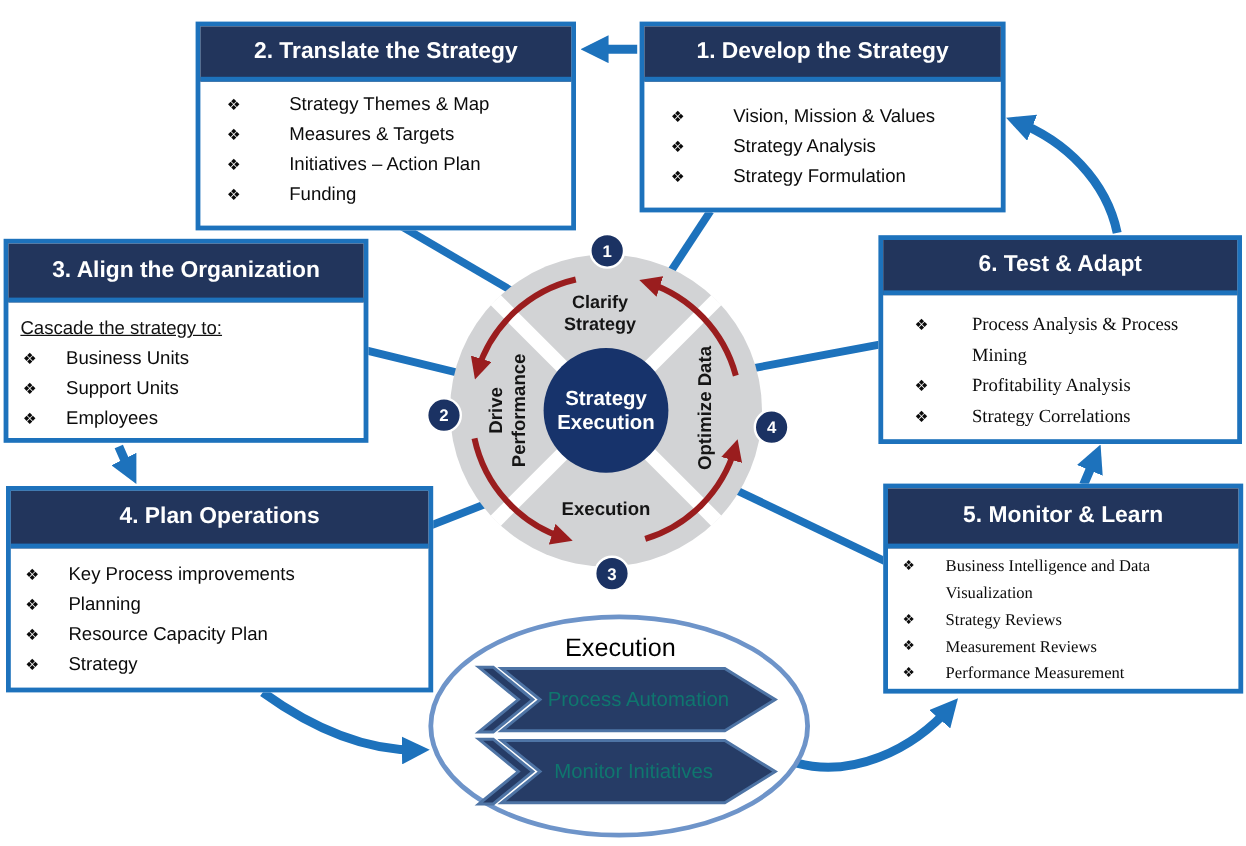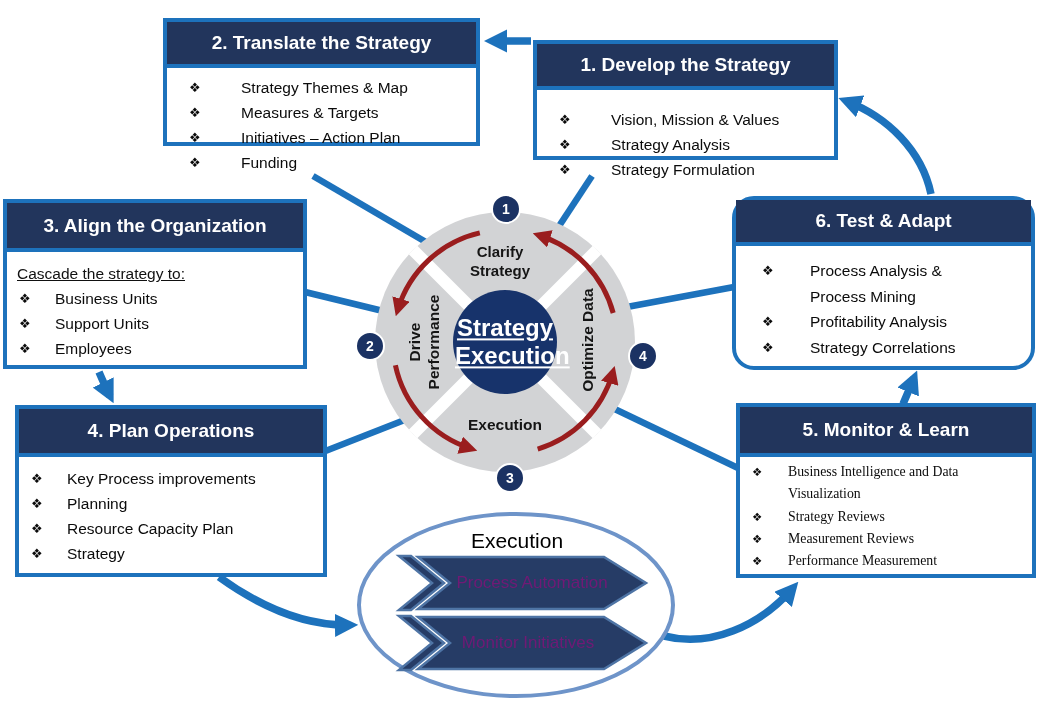--- a/index.html
+++ b/index.html
@@ -32,36 +32,36 @@
   .m-align li{line-height:25px;}
   .m-align .glyph{margin-left:2px;width:36px;}
 
   .m-plan{padding-top:9px;font-size:15.5px;}
   .m-plan li{line-height:25px;}
   .m-plan .glyph{margin-left:12px;width:36px;}
 
   .m-test{padding-top:12px;font-size:15.5px;}
   .m-test li{line-height:25.5px;}
   .m-test .glyph{margin-left:26px;width:48px;}
-  .m-test .btxt{max-width:180px;}
+  .m-test .btxt{max-width:180px;font-family:Liberation Serif, serif;}
 
   .m-monitor{padding-top:4px;font-size:13.8px;}
   .m-monitor li{line-height:22.3px;}
   .m-monitor .glyph{margin-left:12px;width:36px;font-size:11.5px;}
   .m-monitor .btxt{max-width:242px;font-family:Liberation Serif, serif;}
 
   
   .hub-label{position:absolute;transform:translate(-50%,-50%);text-align:center;
     font-weight:bold;color:#151515;line-height:1.25;}
   .hub-label.rot{transform:translate(-50%,-50%) rotate(-90deg);}
-  #lbl-center{color:#fff;font-size:24px;line-height:1.15;text-decoration:underline;}
+  #lbl-center{color:#fff;font-size:17px;line-height:1.15;}
 
   
   .exec-title{position:absolute;transform:translate(-50%,-50%);font-size:21px;color:#000;}
-  .banner-label{position:absolute;transform:translate(-50%,-50%);color:#701a75;font-size:17px;}
+  .banner-label{position:absolute;transform:translate(-50%,-50%);color:#0f766e;font-size:17px;}
 </style>
 </head>
 <body>
 
 <div id="canvas">
 
   <svg id="diagram-svg" viewBox="0 0 1038 705">
     <defs>
       <marker id="arrBlue" viewBox="0 0 10 10" refX="6.5" refY="5" markerWidth="3.1" markerHeight="3.1" orient="auto-start-reverse">
         <path d="M0,0 L10,5 L0,10 Z" fill="#1D72BC"></path>
@@ -119,39 +119,39 @@
       <ellipse cx="516" cy="605" rx="157" ry="91" fill="#ffffff" stroke="#6E94C9" stroke-width="4"></ellipse>
       <g fill="#263C66" stroke="#4E74A5" stroke-width="2.5">
         <path d="M399,556 L432,583 L399,610 L411,610 L444,583 L411,556 Z"></path>
         <path d="M418,557 L604,557 L646,583 L604,609 L418,609 L450,583 Z"></path>
         <path d="M399,616 L432,643 L399,670 L411,670 L444,643 L411,616 Z"></path>
         <path d="M418,617 L604,617 L646,643 L604,669 L418,669 L450,643 Z"></path>
       </g>
     </g>
   </svg>
 
-  <div class="box" style="left:533px;top:18px;width:305px;height:120px;margin-top:22px;">
+  <div class="box" style="left:533px;top:18px;width:305px;height:159px;">
     <div class="box-header" style="height:42px;">1. Develop the Strategy</div>
     <ul class="blist m-develop">
       <li>
           <span class="glyph">❖</span>
           <span class="btxt">Vision, Mission &amp; Values</span>
         </li>
       <li>
           <span class="glyph">❖</span>
           <span class="btxt">Strategy Analysis</span>
         </li>
       <li>
           <span class="glyph">❖</span>
           <span class="btxt">Strategy Formulation</span>
         </li>
     </ul>
   </div>
 
-  <div class="box" style="left:163px;top:18px;width:317px;height:128px;">
+  <div class="box" style="left:163px;top:18px;width:317px;height:174px;">
     <div class="box-header" style="height:42px;">2. Translate the Strategy</div>
     <ul class="blist m-translate">
       <li>
           <span class="glyph">❖</span>
           <span class="btxt">Strategy Themes &amp; Map</span>
         </li>
       <li>
           <span class="glyph">❖</span>
           <span class="btxt">Measures &amp; Targets</span>
         </li>
@@ -180,21 +180,21 @@
             <span class="btxt">Support Units</span>
           </li>
         <li>
             <span class="glyph">❖</span>
             <span class="btxt">Employees</span>
           </li>
       </ul>
     </div>
   </div>
 
-  <div class="box" style="left:15px;top:405px;width:312px;height:172px;">
+  <div class="box" style="left:5px;top:405px;width:356px;height:172px;">
     <div class="box-header" style="height:44px;">4. Plan Operations</div>
     <ul class="blist m-plan">
       <li>
           <span class="glyph">❖</span>
           <span class="btxt">Key Process improvements</span>
         </li>
       <li>
           <span class="glyph">❖</span>
           <span class="btxt">Planning</span>
         </li>
@@ -202,21 +202,21 @@
           <span class="glyph">❖</span>
           <span class="btxt">Resource Capacity Plan</span>
         </li>
       <li>
           <span class="glyph">❖</span>
           <span class="btxt">Strategy</span>
         </li>
     </ul>
   </div>
 
-  <div class="box" style="left:732px;top:196px;width:303px;height:174px;border-radius:22px;">
+  <div class="box" style="left:732px;top:196px;width:303px;height:174px;">
     <div class="box-header" style="height:42px;">6. Test &amp; Adapt</div>
     <ul class="blist m-test">
       <li>
           <span class="glyph">❖</span>
           <span class="btxt">Process Analysis &amp; Process Mining</span>
         </li>
       <li>
           <span class="glyph">❖</span>
           <span class="btxt">Profitability Analysis</span>
         </li>

